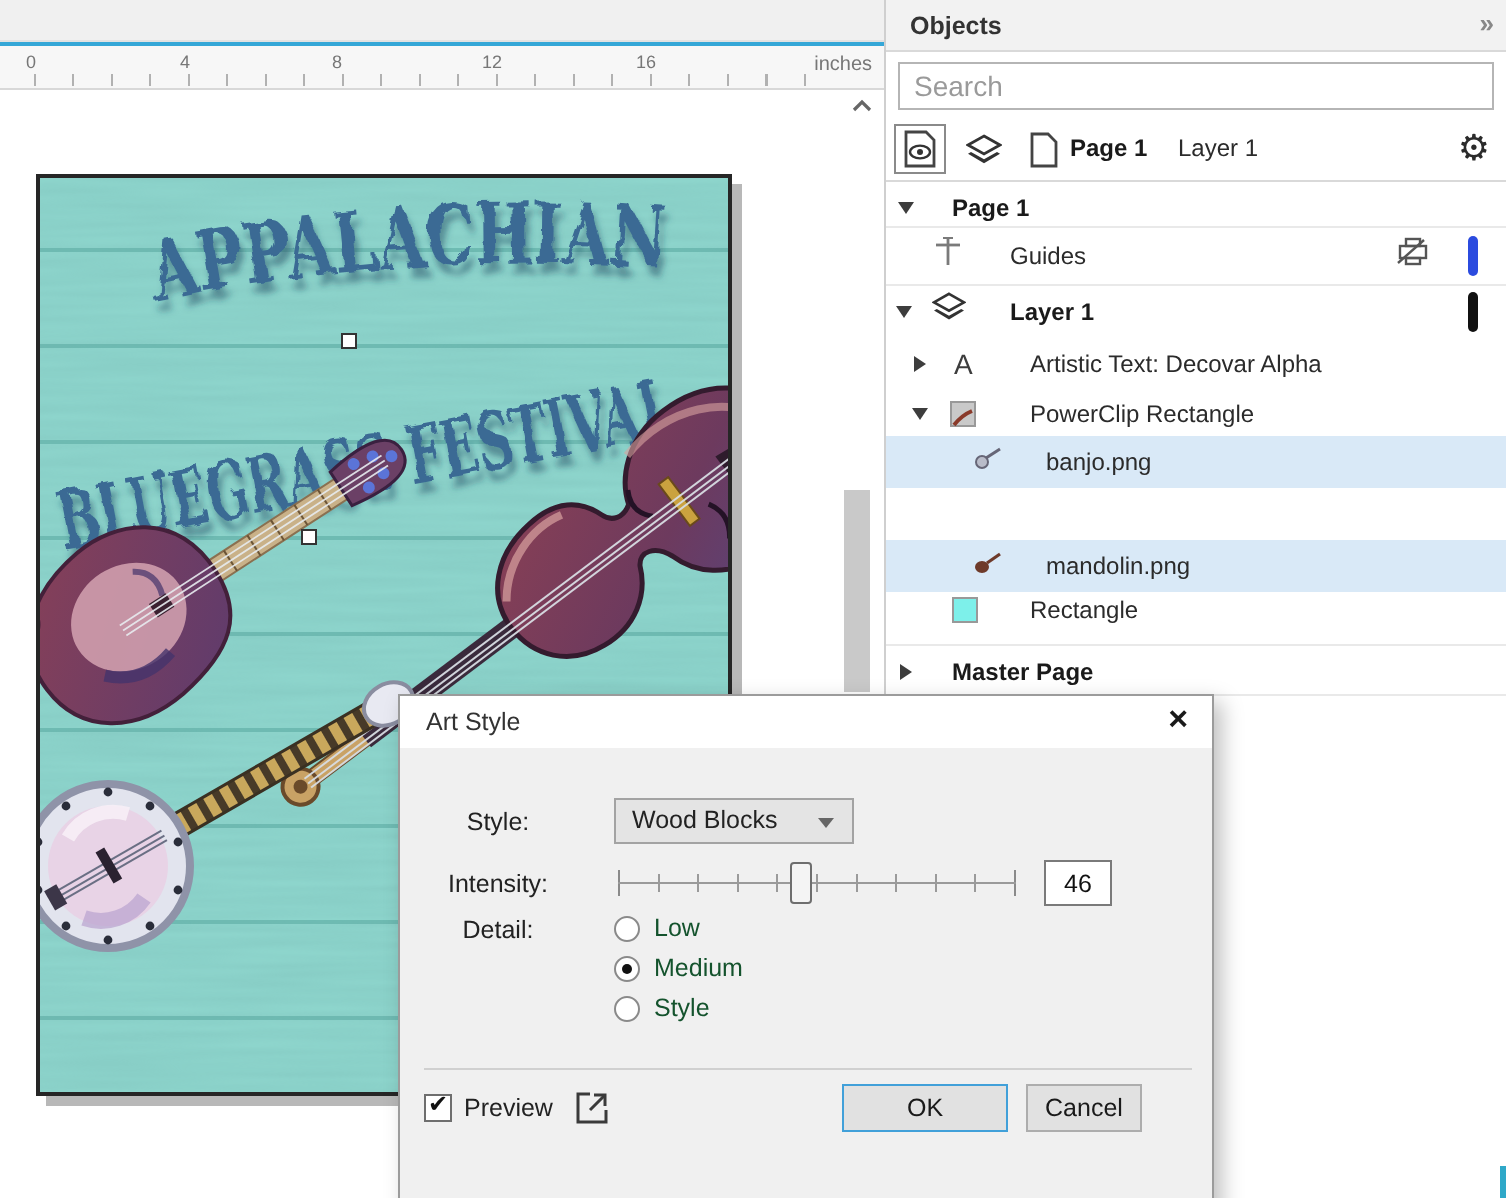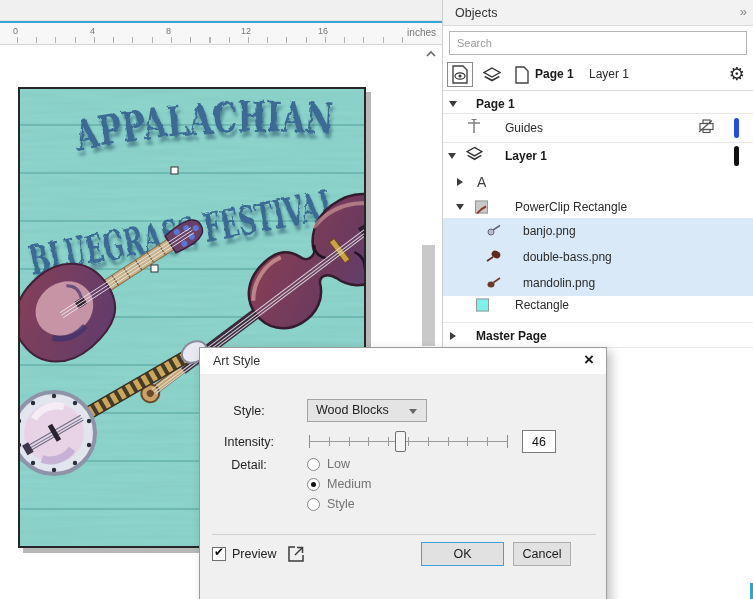--- a/index.html
+++ b/index.html
@@ -22,25 +22,25 @@
   #window-edge { position:absolute; left:750px; top:583px; width:3px; height:16px; background:#2fa8c8; }
 
   
   #poster { position:absolute; left:18px; top:87px; width:348px; height:461px;
     border:2px solid #262626; background:#8fd7ce; box-shadow:5px 5px 0 rgba(0,0,0,.28); }
   #poster svg { display:block; }
 
   
   #panel { position:absolute; left:443px; top:0; width:310px; height:599px; background:#fff; }
   #panel-divider { position:absolute; left:442px; top:0; width:1px; height:599px; background:#cfcfcf; }
-  #panel-header { position:absolute; left:0; top:0; width:310px; height:26px; background:#f2f2f2; border-bottom:1px solid #d9d9d9; }
+  #panel-header { position:absolute; left:0; top:0; width:310px; height:26px; background:#f2f2f2; border-bottom:1px solid #d9d9d9;font-weight:bold; }
   #panel-title { position:absolute; left:12px; top:6px; font-size:12.5px; color:#333; }
   #flyout { position:absolute; right:8px; top:4px; font-size:13px; color:#888; letter-spacing:-2px; cursor:pointer; }
   #search-box { position:absolute; left:6px; top:31px; width:298px; height:24px; border:1px solid #b5b5b5;
-    background:#fff; font-size:11px; color:#14532d; padding:0 7px; }
+    background:#fff; font-size:14px; color:#14532d; padding:0 7px; }
   #search-box::placeholder { color:#9a9a9a; }
   #panel-toolbar { position:absolute; left:0; top:58px; width:310px; height:33px; border-bottom:1px solid #d9d9d9; }
   .tb-icon { position:absolute; top:4px; width:26px; height:25px; display:flex; align-items:center; justify-content:center; }
   .tb-icon.active { border:1px solid #8a8a8a; }
   #tb-page-label  { position:absolute; left:92px; top:9px; font-size:12px; font-weight:bold; color:#1a1a1a; }
   #tb-layer-label { position:absolute; left:146px; top:9px; font-size:12px; color:#2b2b2b; }
   #gear { position:absolute; right:8px; top:5px; font-size:18px; color:#2b2b2b; cursor:pointer; line-height:22px;}
 
   #tree { position:absolute; left:0; top:91px; width:310px; height:260px; }
   .trow { position:absolute; left:0; width:310px; }
@@ -72,21 +72,21 @@
   #slider-ticks { position:absolute; left:0; top:7px; width:199px; height:9px;
     background-image:repeating-linear-gradient(90deg,#9a9a9a 0 1px,transparent 1px 19.8px); }
   .slider-end { position:absolute; top:5px; width:1px; height:13px; background:#8a8a8a; }
   #slider-handle { position:absolute; left:86px; top:1px; width:11px; height:21px; background:#f4f4f4;
     border:1px solid #6e6e6e; border-radius:2px; }
   #intensity-value { position:absolute; left:322px; top:82px; width:34px; height:23px; border:1px solid #7a7a7a;
     background:#fff; font-size:12.5px; text-align:center; color:#111; font-family:"Liberation Sans",sans-serif;}
   .radio-row { position:absolute; left:107px; height:18px; }
   .radio { position:absolute; left:0; top:2px; width:13px; height:13px; border:1px solid #8a8a8a; border-radius:50%; background:#fff; }
   .radio.sel::after { content:""; position:absolute; left:3px; top:3px; width:5px; height:5px; border-radius:50%; background:#111; }
-  .radio-label { position:absolute; left:20px; top:1px; font-size:12.5px; color:#737373; }
+  .radio-label { position:absolute; left:20px; top:1px; font-size:12.5px; color:#14532d; }
   #dlg-divider { position:absolute; left:12px; top:186px; width:384px; height:1px; background:#d0d0d0; }
   #checkbox { position:absolute; left:12px; top:199px; width:14px; height:14px; border:1px solid #6e6e6e; background:#fff; }
   #checkbox span { position:absolute; left:1px; top:-3px; font-size:12px; color:#111; }
   #preview-label { position:absolute; left:32px; top:199px; font-size:12.5px; color:#222; }
   #popout { position:absolute; left:86px; top:196px; width:20px; height:20px; cursor:pointer; }
   .btn { position:absolute; top:194px; height:24px; background:#e1e1e1; border:1px solid #adadad;
     font-size:12.5px; color:#1a1a1a; text-align:center; line-height:22px; cursor:pointer; }
   #btn-reset { left:112px; width:78px; }
   #btn-ok { left:221px; width:83px; border:1px solid #41a0d9; }
   #btn-cancel { left:313px; width:58px; }
@@ -326,20 +326,21 @@
               <path d="M2.5 9 L9 12.6 L15.5 9 L17 9.9 L9 14.6 L1 9.9 Z" fill="#333"></path>
             </svg>
         </span>
         <span class="tl b" style="left:62px">Layer 1</span>
         <span class="pill" style="background:#111"></span>
       </div>
 
       <div class="trow" style="top:78px;height:25px">
         <i class="exp right" style="left:14px"></i>
         <span class="tl aicon" style="left:34px">A</span>
+        <span class="tl" style="left:72px">Artistic Text: Decovar Alpha</span>
       </div>
 
       <div class="trow sel" style="top:127px;height:26px">
         <span class="ticon" style="left:44px">
           <svg width="14" height="12" viewBox="0 0 14 12">
               <circle cx="4" cy="8" r="3" fill="#b9bcc9" stroke="#667" stroke-width="1"></circle>
               <line x1="6" y1="6" x2="13" y2="1.5" stroke="#667" stroke-width="1.5"></line>
             </svg>
         </span>
         <span class="tl" style="left:80px">banjo.png</span>
@@ -348,29 +349,20 @@
       <div class="trow" style="top:103px;height:25px">
         <i class="exp down" style="left:13px"></i>
         <span class="ticon thumb" style="left:32px;background:#c9c9c9">
           <svg width="11" height="11" viewBox="0 0 11 11">
               <path d="M1 9 Q 5 4 10 2" stroke="#8a3a2a" stroke-width="2" fill="none"></path>
             </svg>
         </span>
         <span class="tl" style="left:72px">PowerClip Rectangle</span>
       </div>
 
-      <div class="trow sel" style="top:153px;height:26px">
-        <span class="ticon" style="left:43px">
-          <svg width="15" height="12" viewBox="0 0 15 12">
-              <ellipse cx="10" cy="4.5" rx="4.5" ry="3.5" fill="#5e2a22" transform="rotate(25 10 4.5)"></ellipse>
-              <line x1="7" y1="7" x2="1" y2="11" stroke="#5e2a22" stroke-width="1.6"></line>
-            </svg>
-        </span>
-        <span class="tl" style="left:80px">double-bass.png</span>
-      </div>
 
       <div class="trow sel" style="top:179px;height:26px">
         <span class="ticon" style="left:44px">
           <svg width="14" height="12" viewBox="0 0 14 12">
               <ellipse cx="4" cy="8.5" rx="3.5" ry="3" fill="#6e3a2a"></ellipse>
               <line x1="6.5" y1="6.5" x2="13" y2="2" stroke="#6e3a2a" stroke-width="1.6"></line>
             </svg>
         </span>
         <span class="tl" style="left:80px">mandolin.png</span>
       </div>

